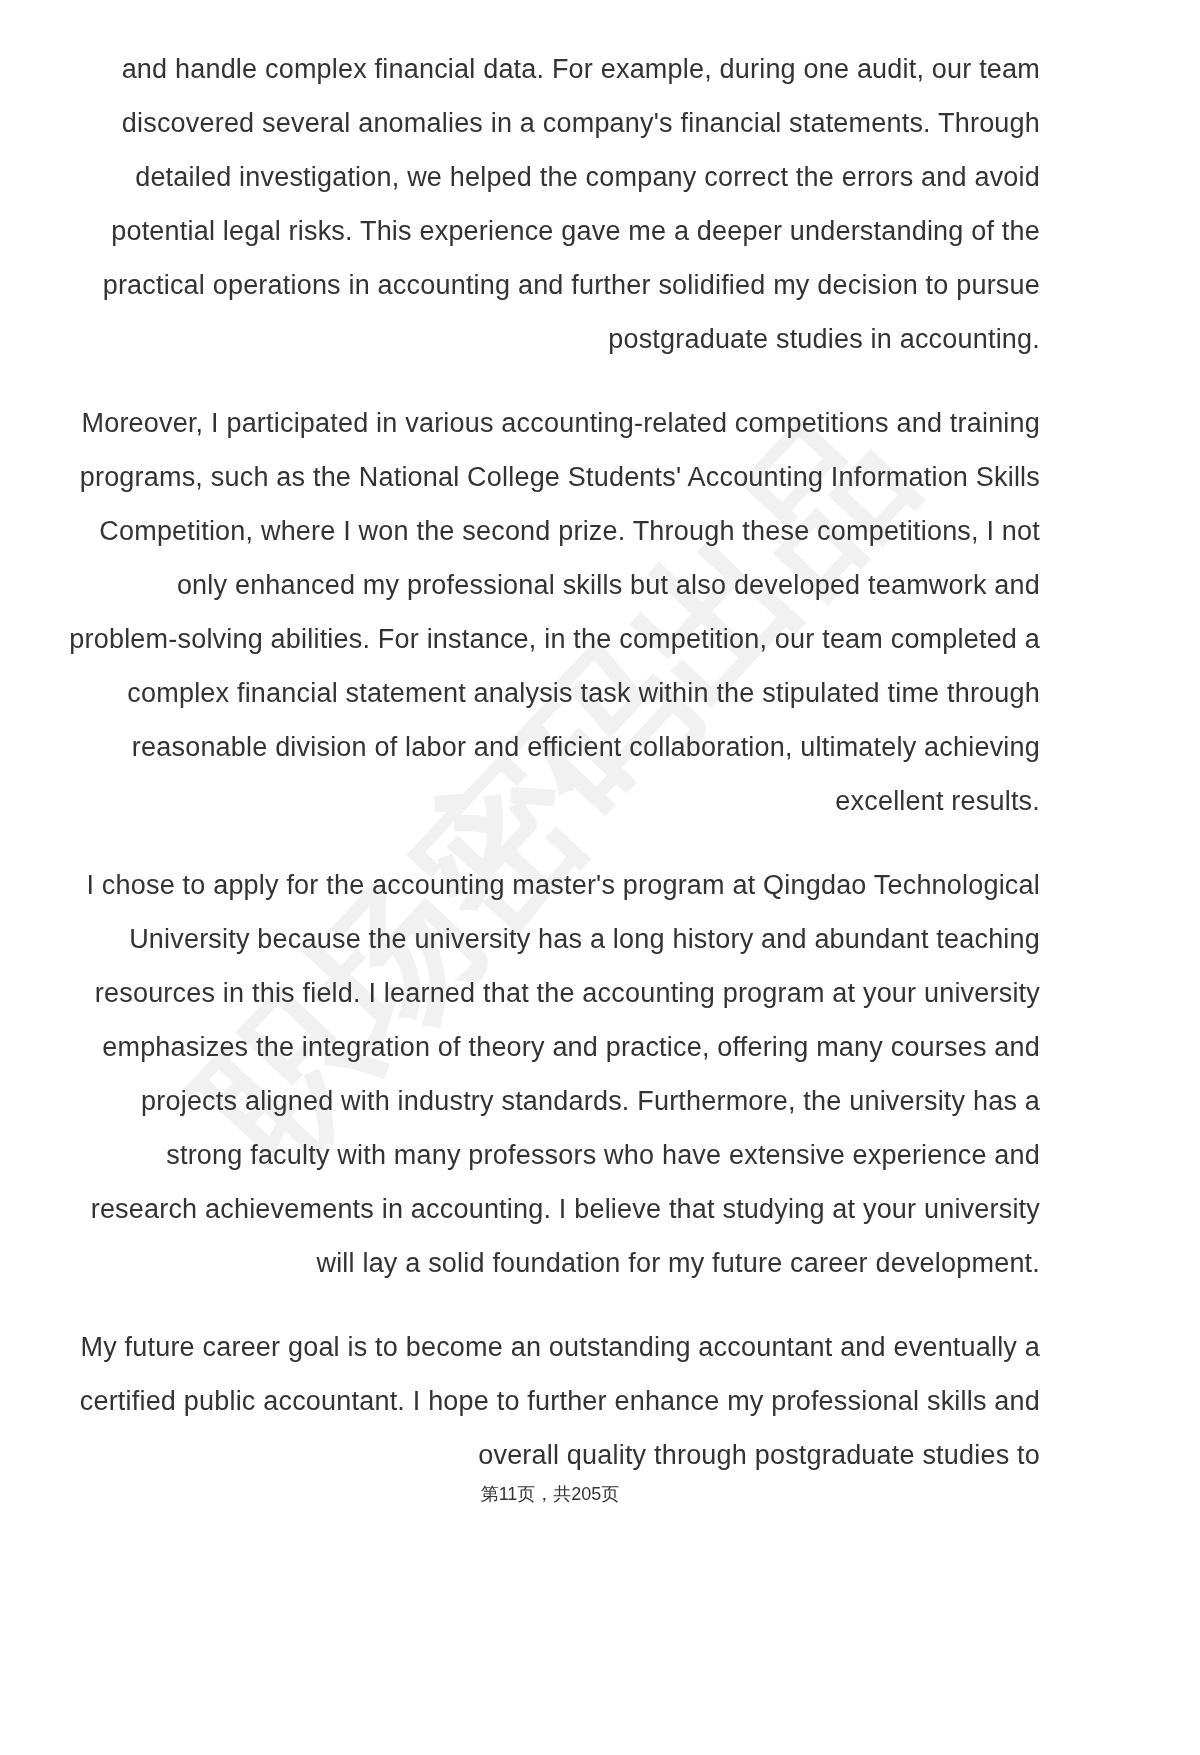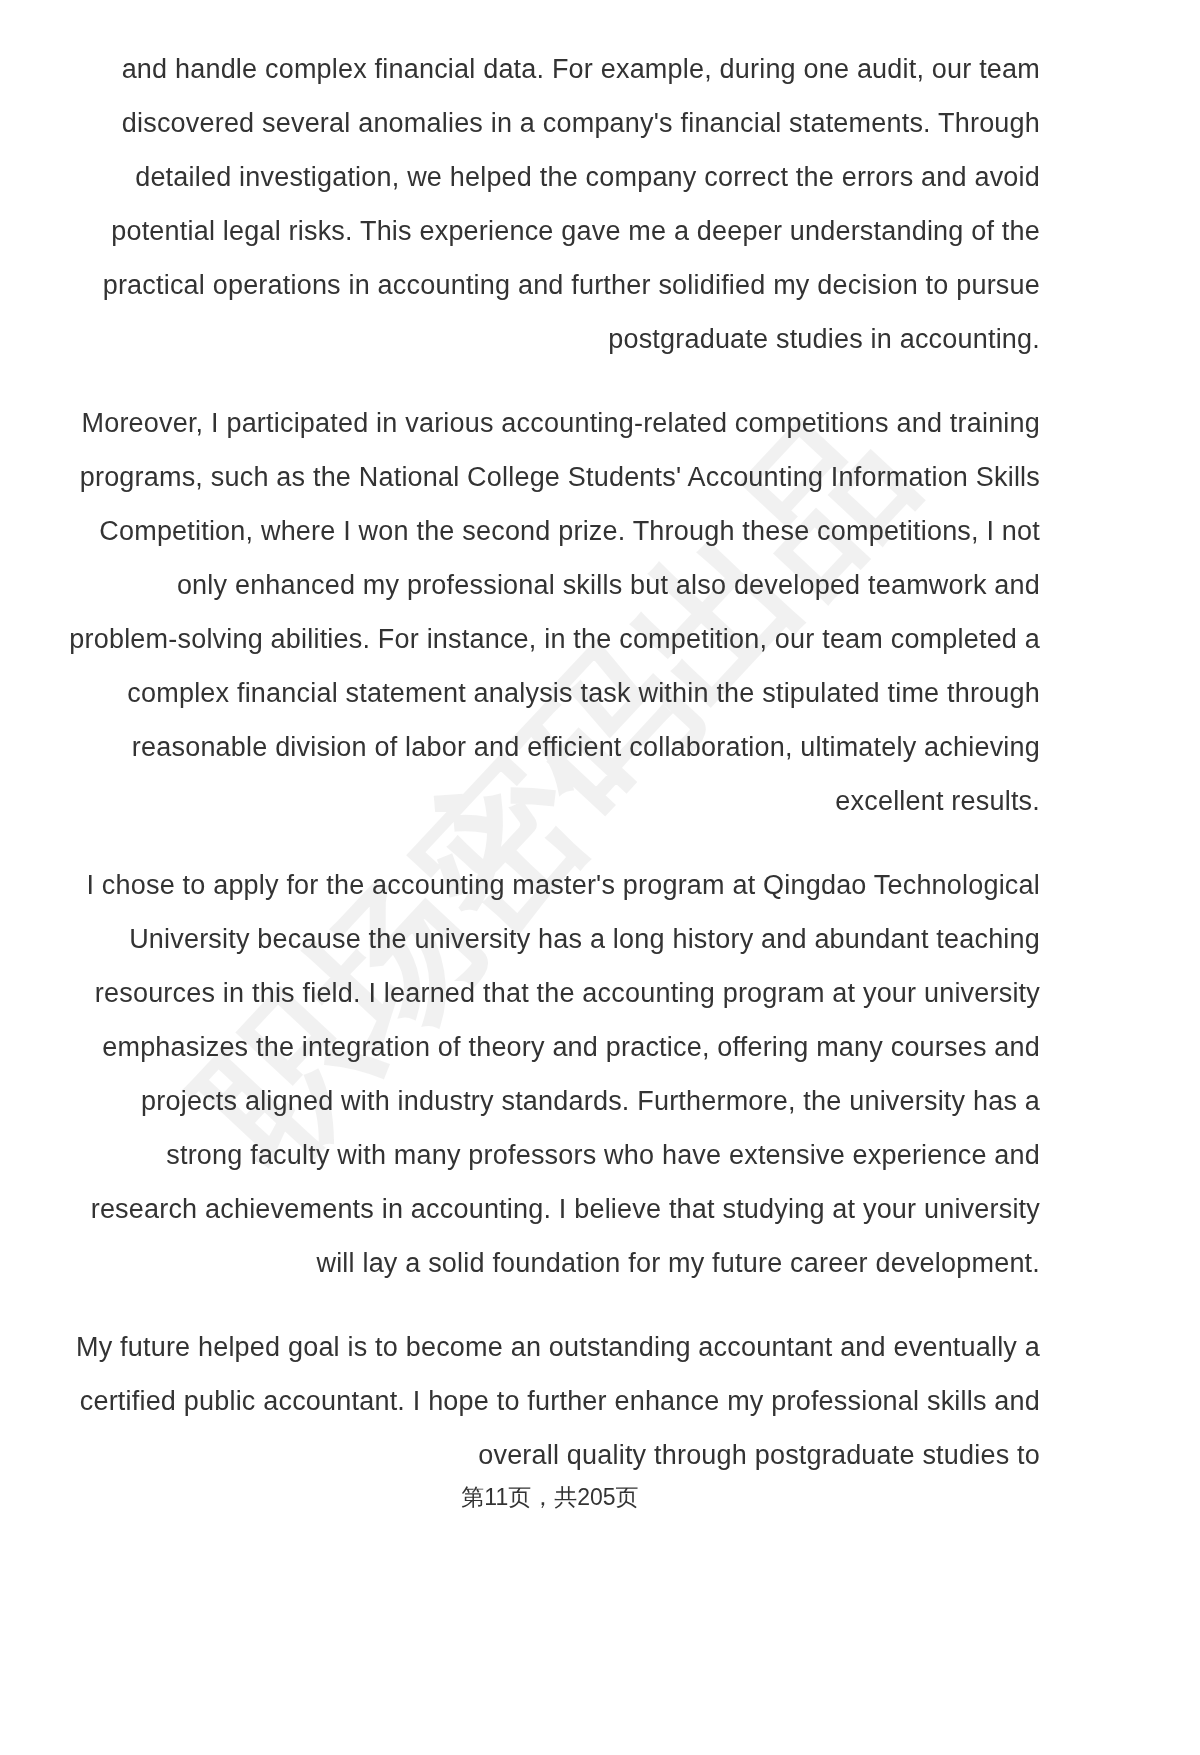--- a/index.html
+++ b/index.html
@@ -46,33 +46,33 @@
     pointer-events: none;
     user-select: none;
   }
   .footer {
     position: absolute;
     z-index: 3;
     top: 1482px;
     left: 0;
     width: 1100px;
     text-align: center;
-    font-size: 23px;
+    font-size: 18px;
     color: #333333;
   }
 </style>
 </head>
 <body>
 
 <div class="page">
 
   <div class="watermark">职场密码出品</div>
 
   <div class="content">
     <p class="body-para">and handle complex financial data. For example, during one audit, our team discovered several anomalies in a company's financial statements. Through detailed investigation, we helped the company correct the errors and avoid potential legal risks. This experience gave me a deeper understanding of the practical operations in accounting and further solidified my decision to pursue postgraduate studies in accounting.</p>
     <p class="body-para">Moreover, I participated in various accounting-related competitions and training programs, such as the National College Students' Accounting Information Skills Competition, where I won the second prize. Through these competitions, I not only enhanced my professional skills but also developed teamwork and problem-solving abilities. For instance, in the competition, our team completed a complex financial statement analysis task within the stipulated time through reasonable division of labor and efficient collaboration, ultimately achieving excellent results.</p>
     <p class="body-para">I chose to apply for the accounting master's program at Qingdao Technological University because the university has a long history and abundant teaching resources in this field. I learned that the accounting program at your university emphasizes the integration of theory and practice, offering many courses and projects aligned with industry standards. Furthermore, the university has a strong faculty with many professors who have extensive experience and research achievements in accounting. I believe that studying at your university will lay a solid foundation for my future career development.</p>
-    <p class="body-para">My future helped goal is to become an outstanding accountant and eventually a certified public accountant. I hope to further enhance my professional skills and overall quality through postgraduate studies to</p>
+    <p class="body-para">My future career goal is to become an outstanding accountant and eventually a certified public accountant. I hope to further enhance my professional skills and overall quality through postgraduate studies to</p>
   </div>
 
   <div class="footer">第11页，共205页</div>
 
 </div>
 
 </body></html>

